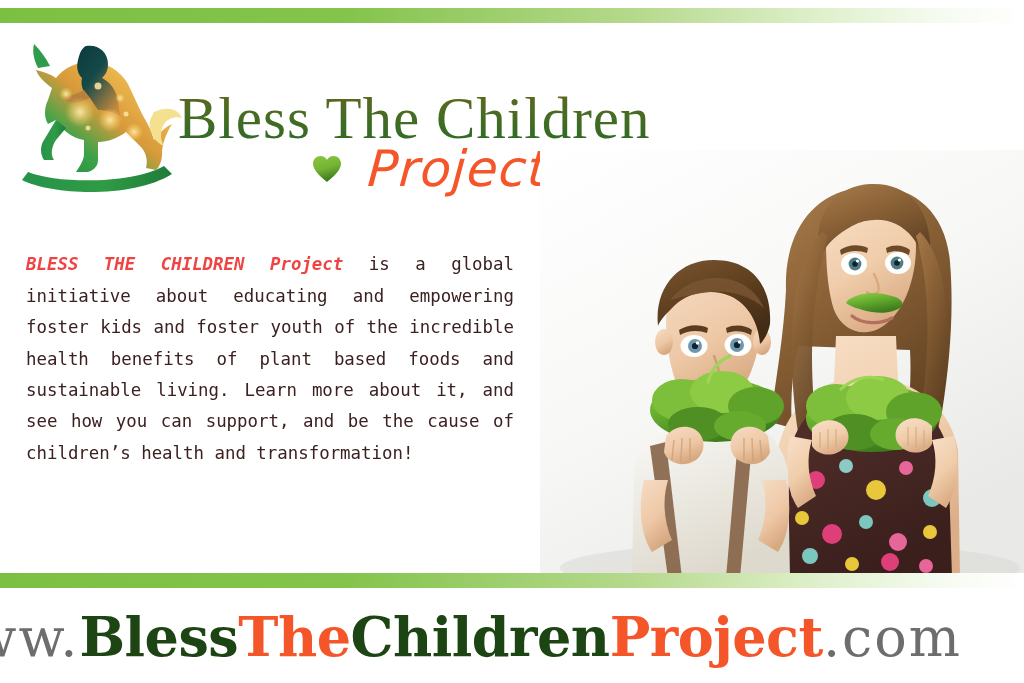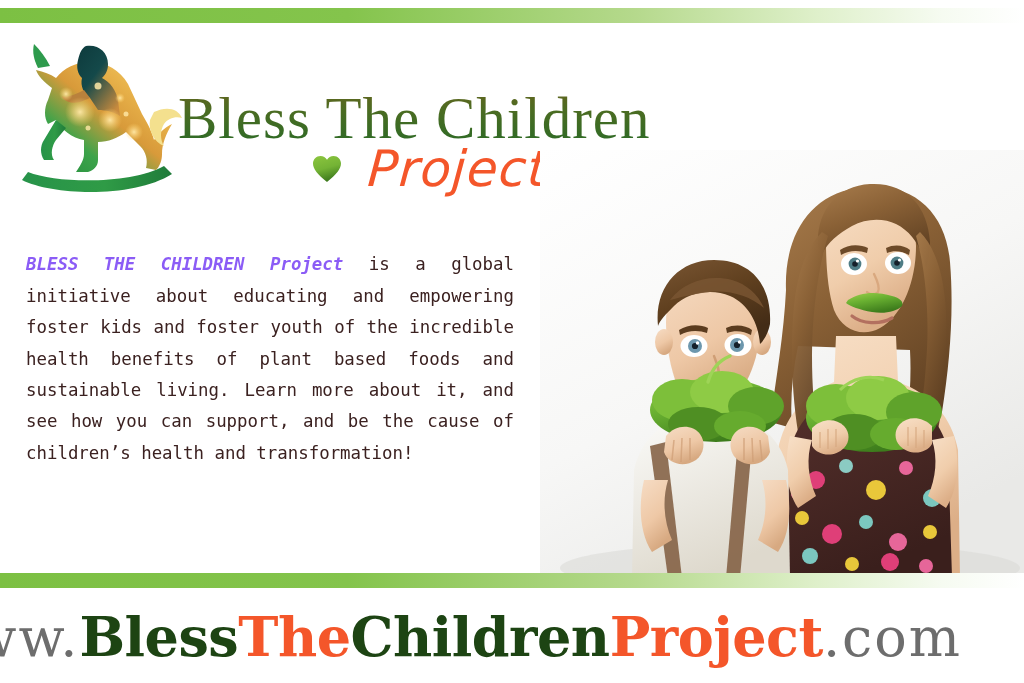--- a/index.html
+++ b/index.html
@@ -88,21 +88,21 @@
     top:232px;
     width:488px;
     font-family:"DejaVu Sans Mono","Liberation Mono",monospace;
     font-size:17.4px;
     line-height:31.4px;
     color:#3b2120;
     text-align:justify;
     letter-spacing:0px;
   }
   .blurb .lead{
-    color:#8b5cf6;
+    color:#ef4444;
     font-style:italic;
     font-weight:700;
   }
 
   
   .photo{
     position:absolute;
     left:540px;
     top:150px;
     width:484px;

